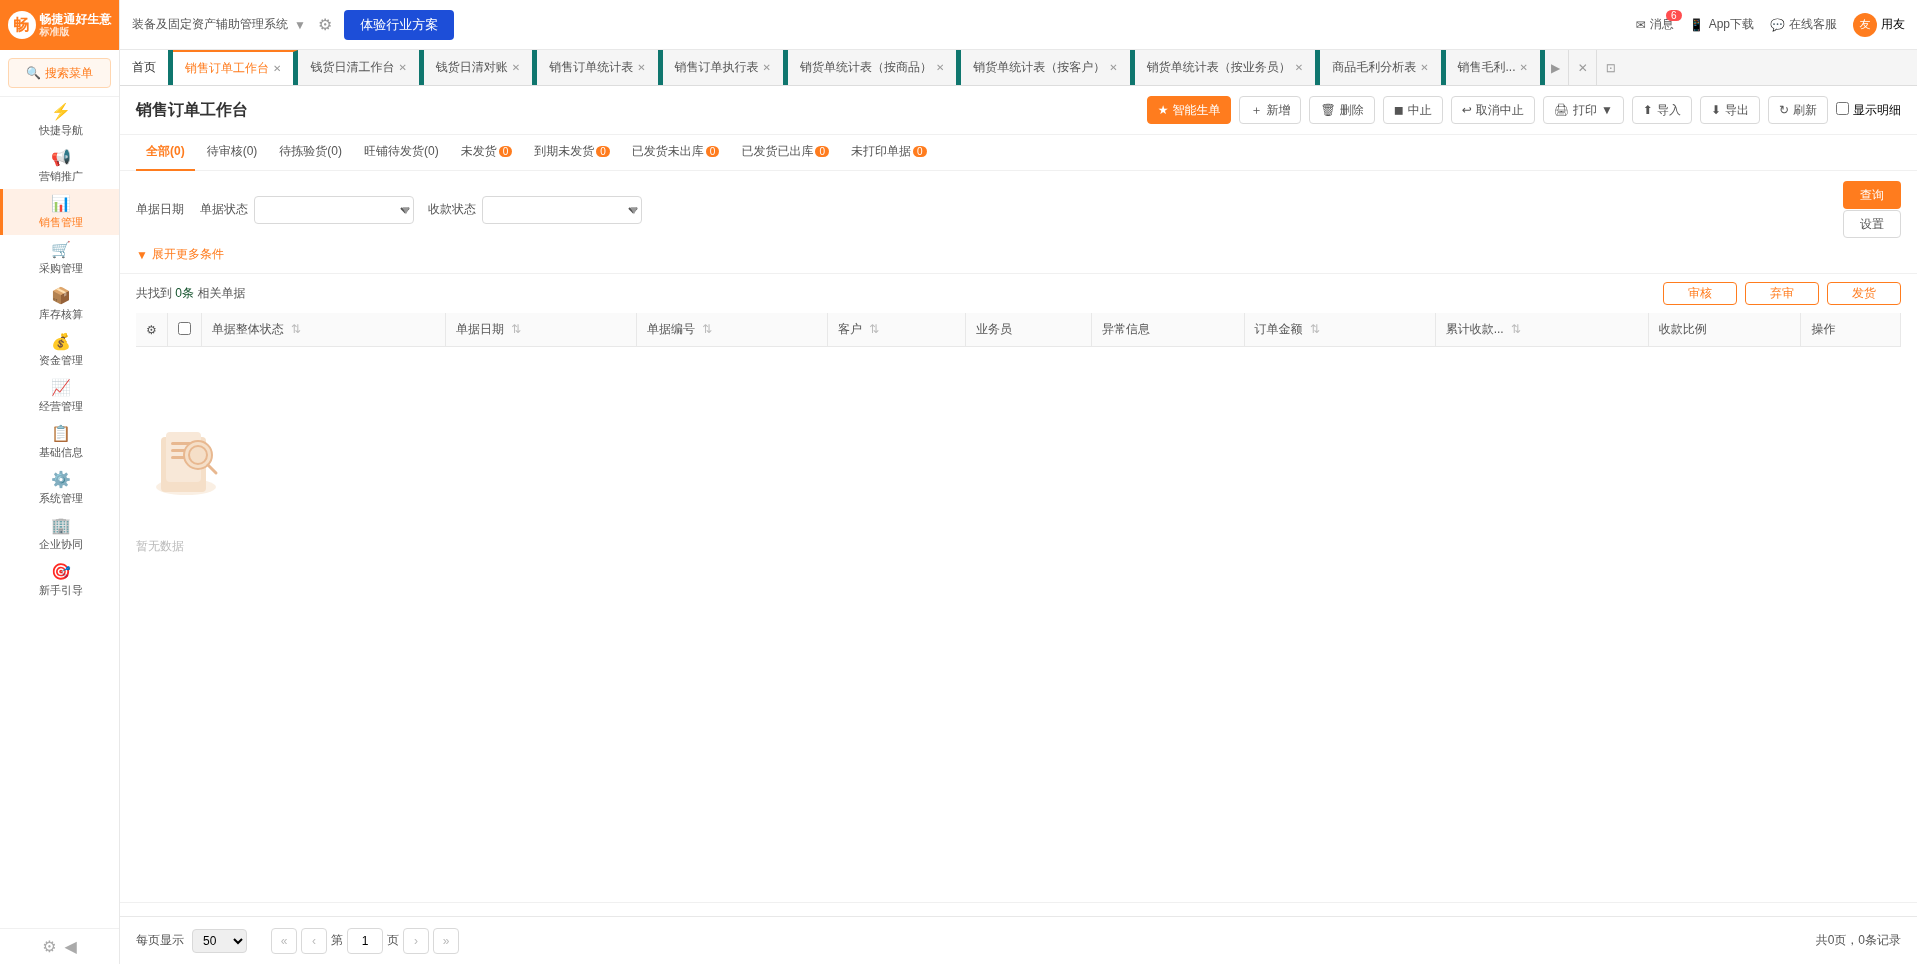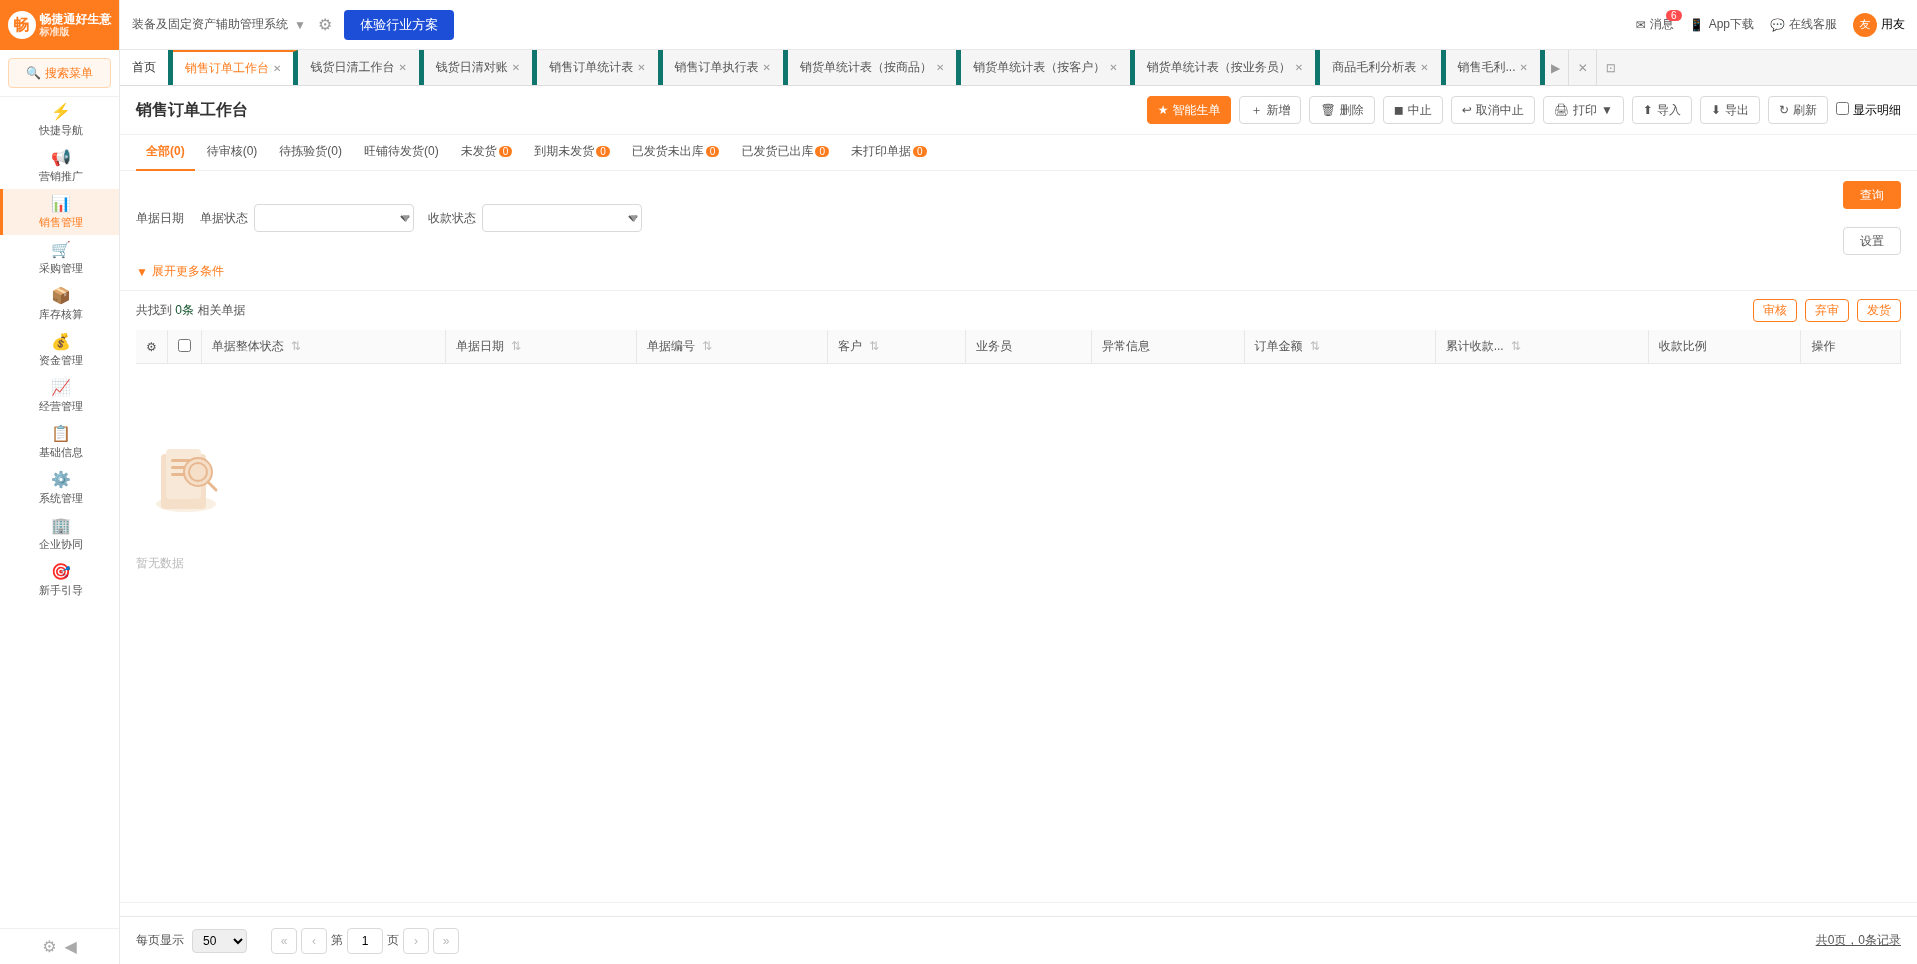--- a/index.html
+++ b/index.html
@@ -69,27 +69,27 @@
     .filter-item { display: flex; align-items: center; gap: 6px; }
     .filter-label { color: #555; white-space: nowrap; }
     .filter-date-group { display: flex; align-items: center; gap: 4px; }
     .filter-date-btn { padding: 2px 8px; border-radius: 3px; cursor: pointer; color: #555; }
     .filter-date-btn.active { background: #ff7c1e; color: #fff; border-radius: 10px; }
     .filter-date-range { color: #999; font-size: 11px; margin-left: 8px; }
     .filter-select { height: 28px; border: 1px solid #d9d9d9; border-radius: 4px; padding: 0 8px; min-width: 160px; color: #555; background: #fff; }
     .filter-expand { display: flex; align-items: center; gap: 4px; color: #ff7c1e; cursor: pointer; margin-left: auto; }
     .query-btn { height: 28px; padding: 0 16px; background: #ff7c1e; color: #fff; border: none; border-radius: 4px; cursor: pointer; }
     .setting-btn { height: 28px; padding: 0 16px; background: #fff; color: #555; border: 1px solid #d9d9d9; border-radius: 4px; cursor: pointer; }
-    .filter-actions { display: flex; flex-direction: column; gap: 18px; margin-left: auto; }
+    .filter-actions { display: flex; flex-direction: column; gap: 1px; margin-left: auto; }
 
     
     .table-area { flex: 1; overflow: auto; padding: 0 16px; }
     .table-summary { padding: 8px 0; display: flex; align-items: center; justify-content: space-between; color: #555; }
     .table-actions { display: flex; gap: 8px; }
-    .table-action-btn { padding: 2px 9px; border: 1px solid #d9d9d9; border-radius: 4px; cursor: pointer; color: #555; background: #fff; }
+    .table-action-btn { padding: 2px 24px; border: 1px solid #d9d9d9; border-radius: 4px; cursor: pointer; color: #555; background: #fff; }
     .table-action-btn.approve { color: #ff7c1e; border-color: #ff7c1e; }
     .table-action-btn.cancel-approve { color: #ff7c1e; border-color: #ff7c1e; }
     .table-action-btn.ship { color: #ff7c1e; border-color: #ff7c1e; }
 
     
     table { width: 100%; border-collapse: collapse; }
     th { background: #fafafa; border-bottom: 1px solid #e8e8e8; border-right: 1px solid #e8e8e8; padding: 8px 10px; text-align: left; color: #555; font-weight: normal; white-space: nowrap; }
     th .sort-icon { color: #bbb; margin-left: 4px; }
     .table-checkbox { width: 20px; }
     .table-gear { width: 30px; text-align: center; }
@@ -101,21 +101,21 @@
 
     
     .pagination { height: 48px; border-top: 1px solid #e8e8e8; display: flex; align-items: center; padding: 0 16px; gap: 8px; background: #fff; }
     .pagination-label { color: #555; }
     .pagination-select { height: 24px; border: 1px solid #d9d9d9; border-radius: 4px; padding: 0 6px; }
     .pagination-nav { display: flex; align-items: center; gap: 4px; margin-left: 16px; }
     .pagination-btn { width: 26px; height: 26px; border: 1px solid #d9d9d9; background: #fff; border-radius: 4px; cursor: pointer; display: flex; align-items: center; justify-content: center; color: #555; }
     .pagination-btn:disabled, .pagination-btn.disabled { color: #bbb; cursor: default; }
     .pagination-page-label { color: #555; }
     .pagination-page-input { width: 36px; height: 26px; border: 1px solid #d9d9d9; border-radius: 4px; text-align: center; padding: 0 4px; }
-    .pagination-total { margin-left: auto; color: #555; text-decoration: underline; }
+    .pagination-total { margin-left: auto; color: #555; }
 
     
     .scrollbar-area { height: 14px; border-top: 1px solid #f0f0f0; overflow-x: auto; }
   </style>
 </head>
 <body>
 
 <div class="sidebar">
   <div class="sidebar-logo">
     <div class="sidebar-logo-icon">畅</div>

